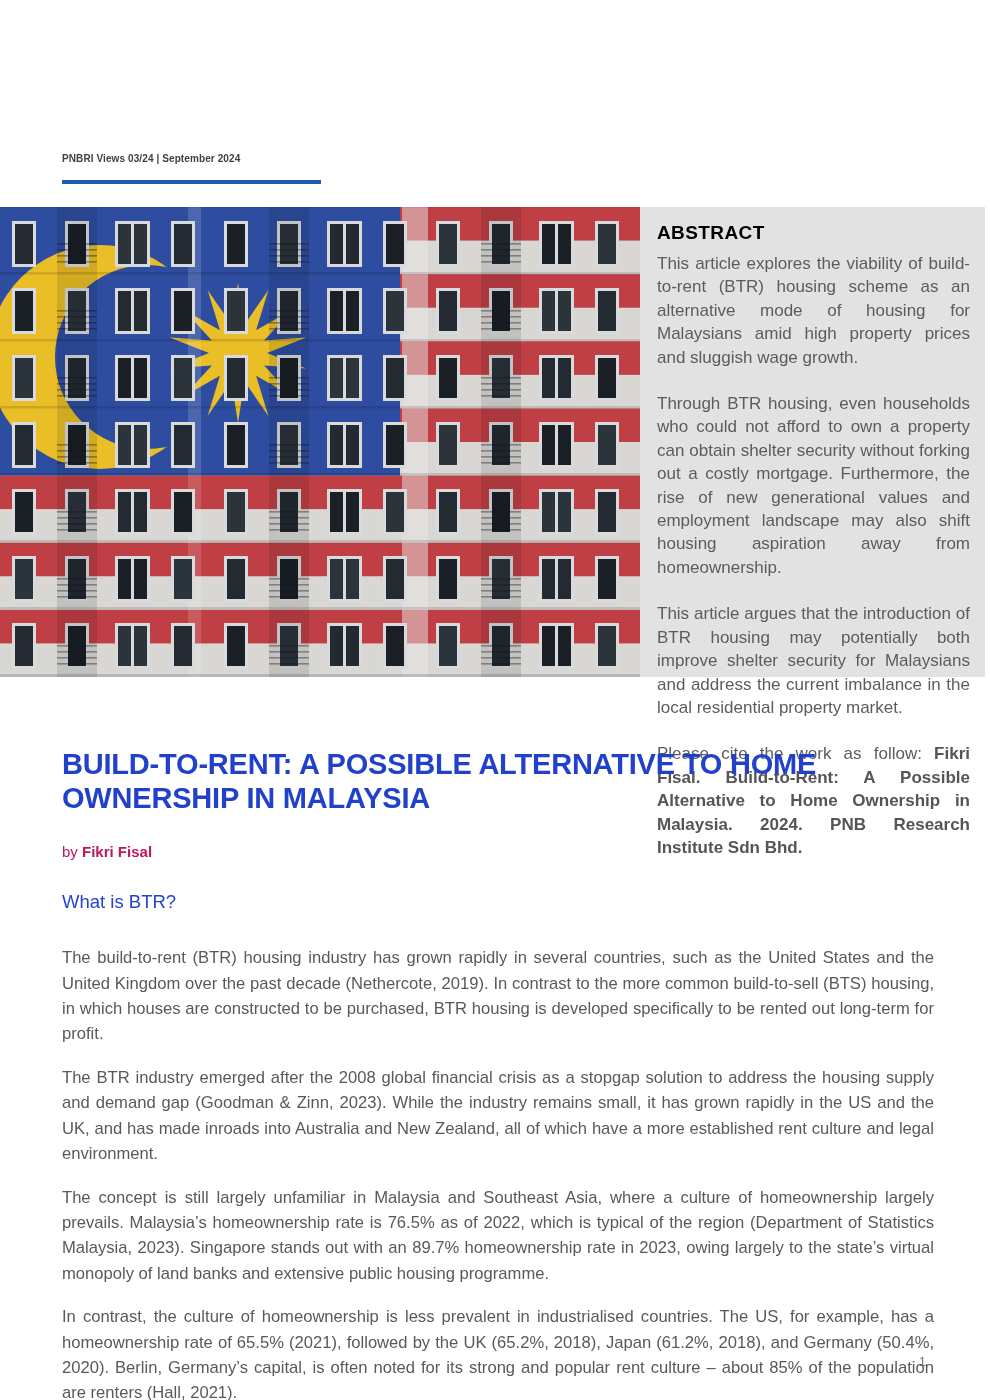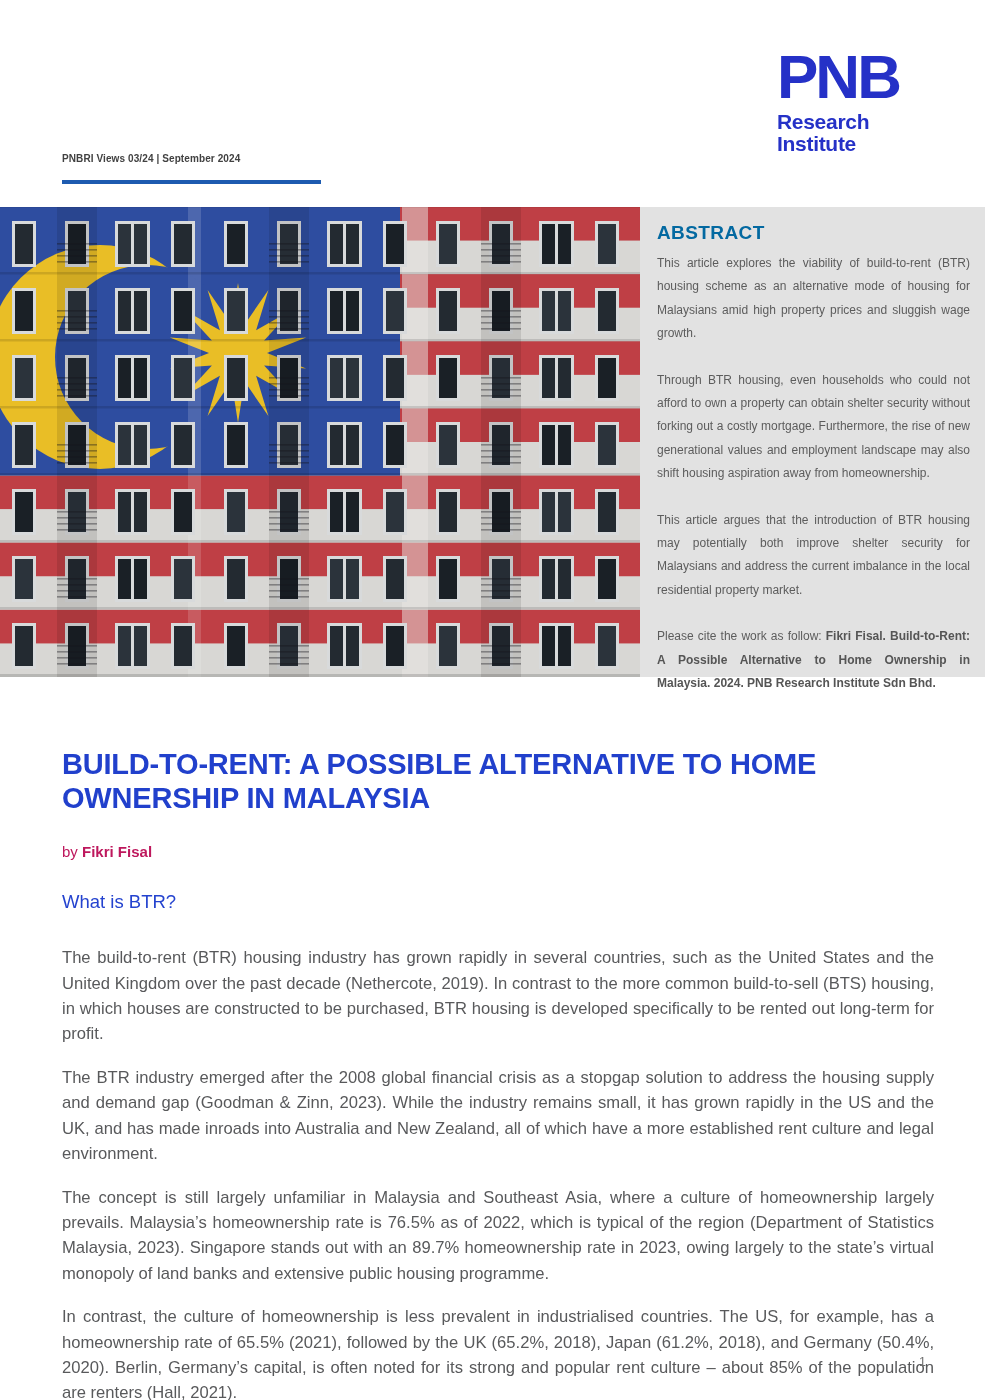--- a/index.html
+++ b/index.html
@@ -35,25 +35,25 @@
   
   .hero { position:absolute; left:0; top:207px; width:985px; height:470px; display:flex; }
   .hero-photo { width:640px; height:470px; flex:0 0 640px; overflow:hidden; }
   .hero-photo svg { display:block; }
 
   .abstract {
     width:345px; flex:0 0 345px; height:470px;
     background:#e2e2e2; padding:13px 15px 10px 17px;
   }
   .abstract-heading {
-    font-size:19px; font-weight:700; color:#0369a1;
+    font-size:19px; font-weight:700; color:#000000;
     letter-spacing:0.4px; margin:2px 0 8px;
   }
   .abstract p {
-    font-size:12px; line-height:23.4px; color:#5c5c5c;
+    font-size:17px; line-height:23.4px; color:#5c5c5c;
     text-align:justify; margin:0 0 23px;
   }
   .abstract p:last-child { margin-bottom:0; }
   .abstract .cite-bold { font-weight:700; color:#555555; }
 
   
   .main { position:absolute; left:62px; top:748px; width:872px; }
   .article-title {
     font-size:29px; font-weight:700; color:#2140cc;
     line-height:1.16; letter-spacing:-0.2px;
@@ -72,27 +72,20 @@
   .page-number {
     position:absolute; right:64px; top:1355px;
     font-size:12.5px; color:#6e6e6e;
   }
 </style>
 </head>
 <body>
 
 <div class="page">
 
-  <div class="logo">
-    <div class="logo-acronym">PNB</div>
-    <div class="logo-sub">
-      <div>Research</div>
-      <div>Institute</div>
-    </div>
-  </div>
 
   <div class="header-issue">PNBRI Views 03/24 | September 2024</div>
   <div class="header-rule"></div>
 
   <div class="hero">
     <div class="hero-photo">
       <svg id="heroSvg" width="640" height="470" viewBox="0 0 640 470" xmlns="http://www.w3.org/2000/svg">
           <rect x="0" y="0" width="640" height="34.17142857142857" fill="#bf3f45"></rect>
           <rect x="0" y="33.57142857142857" width="640" height="34.17142857142857" fill="#d8d7d4"></rect>
           <rect x="0" y="67.14285714285714" width="640" height="34.17142857142857" fill="#bf3f45"></rect>

